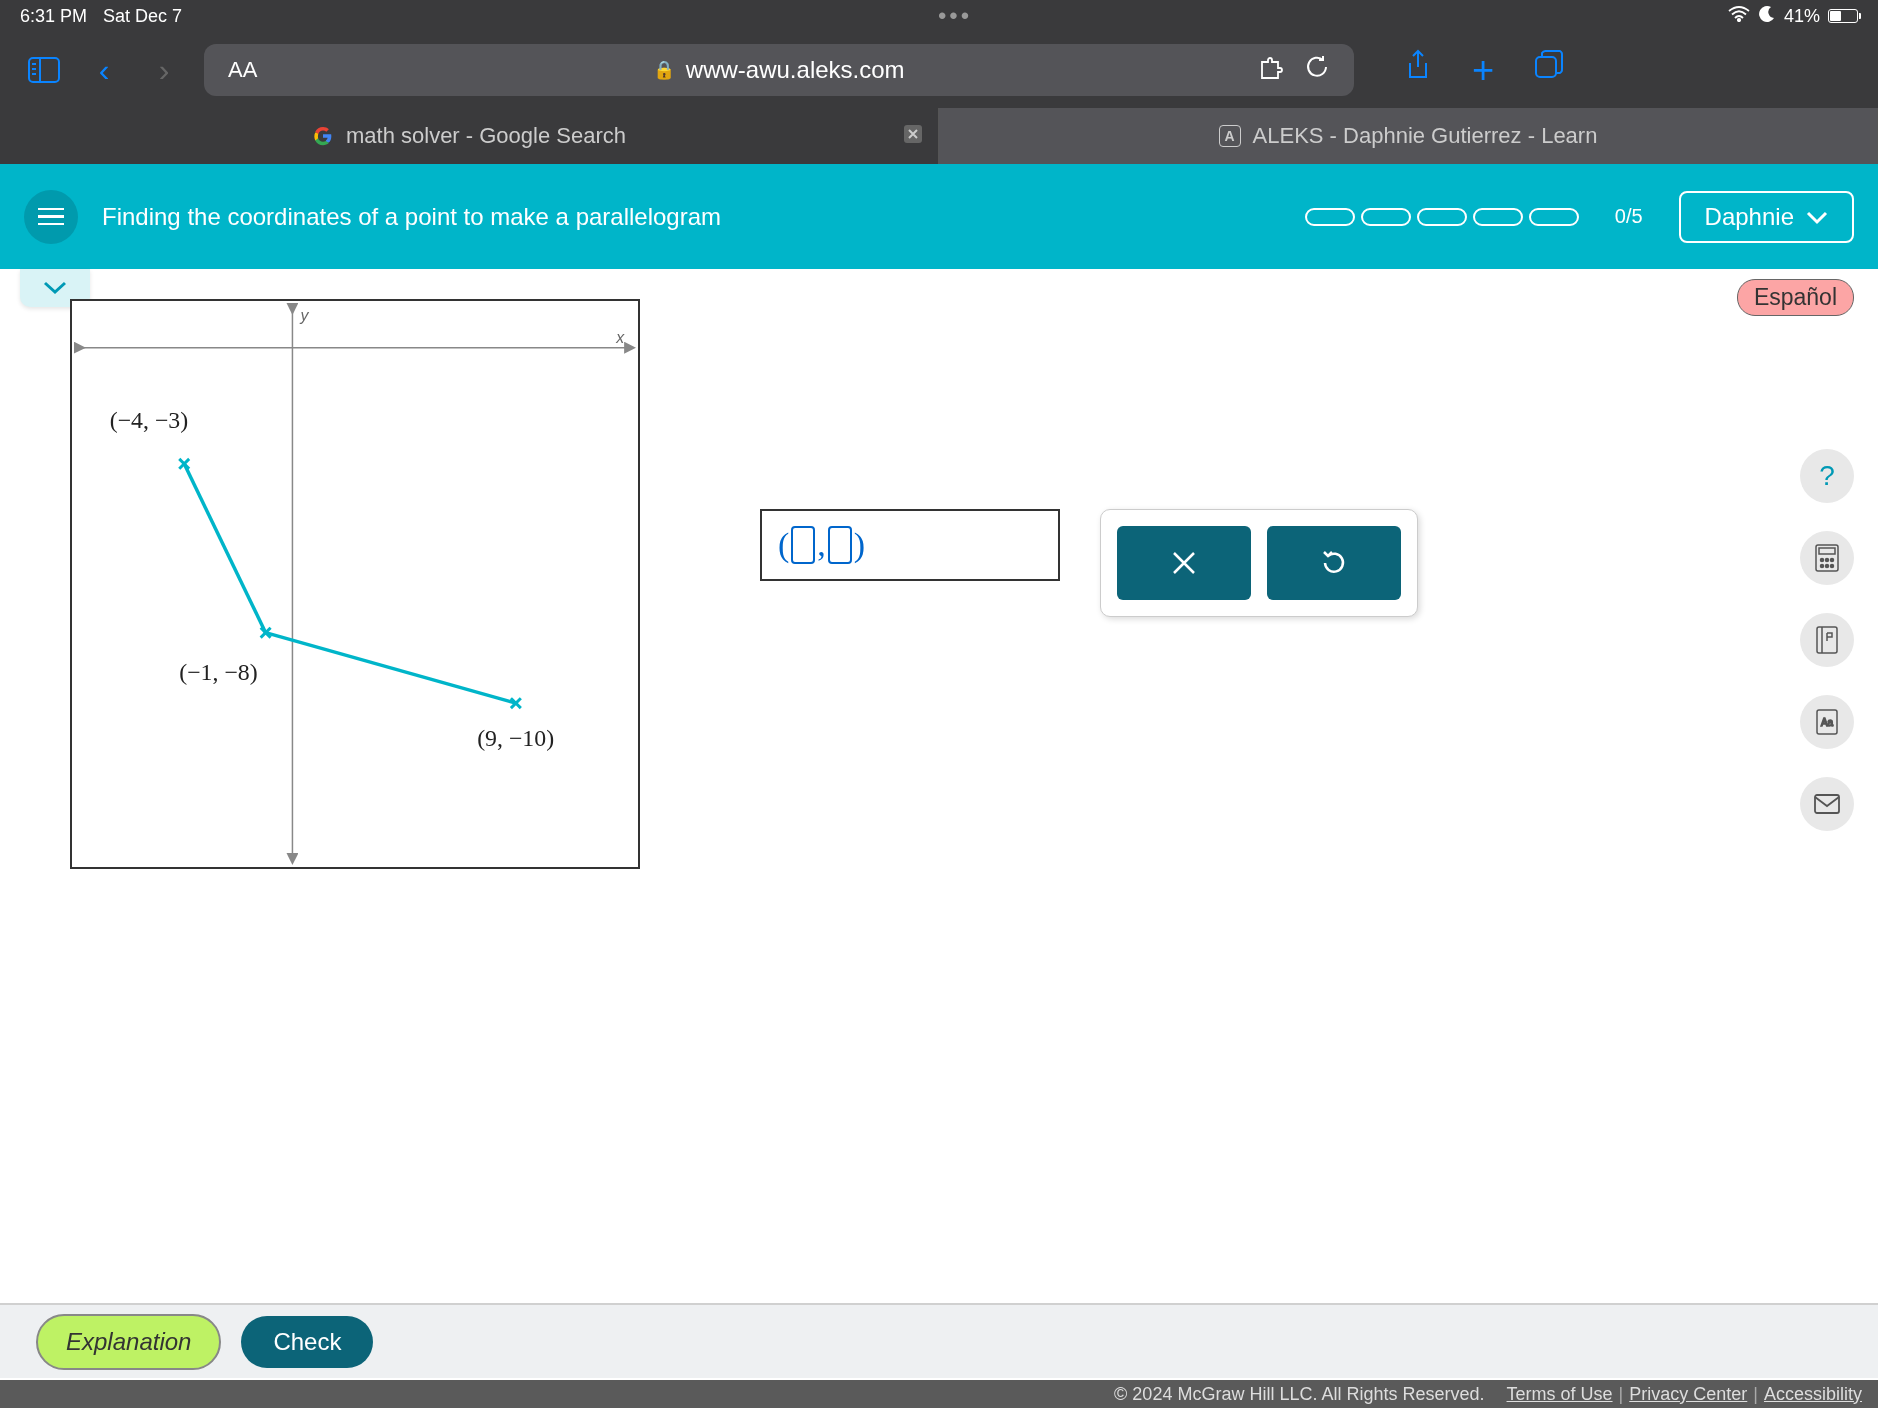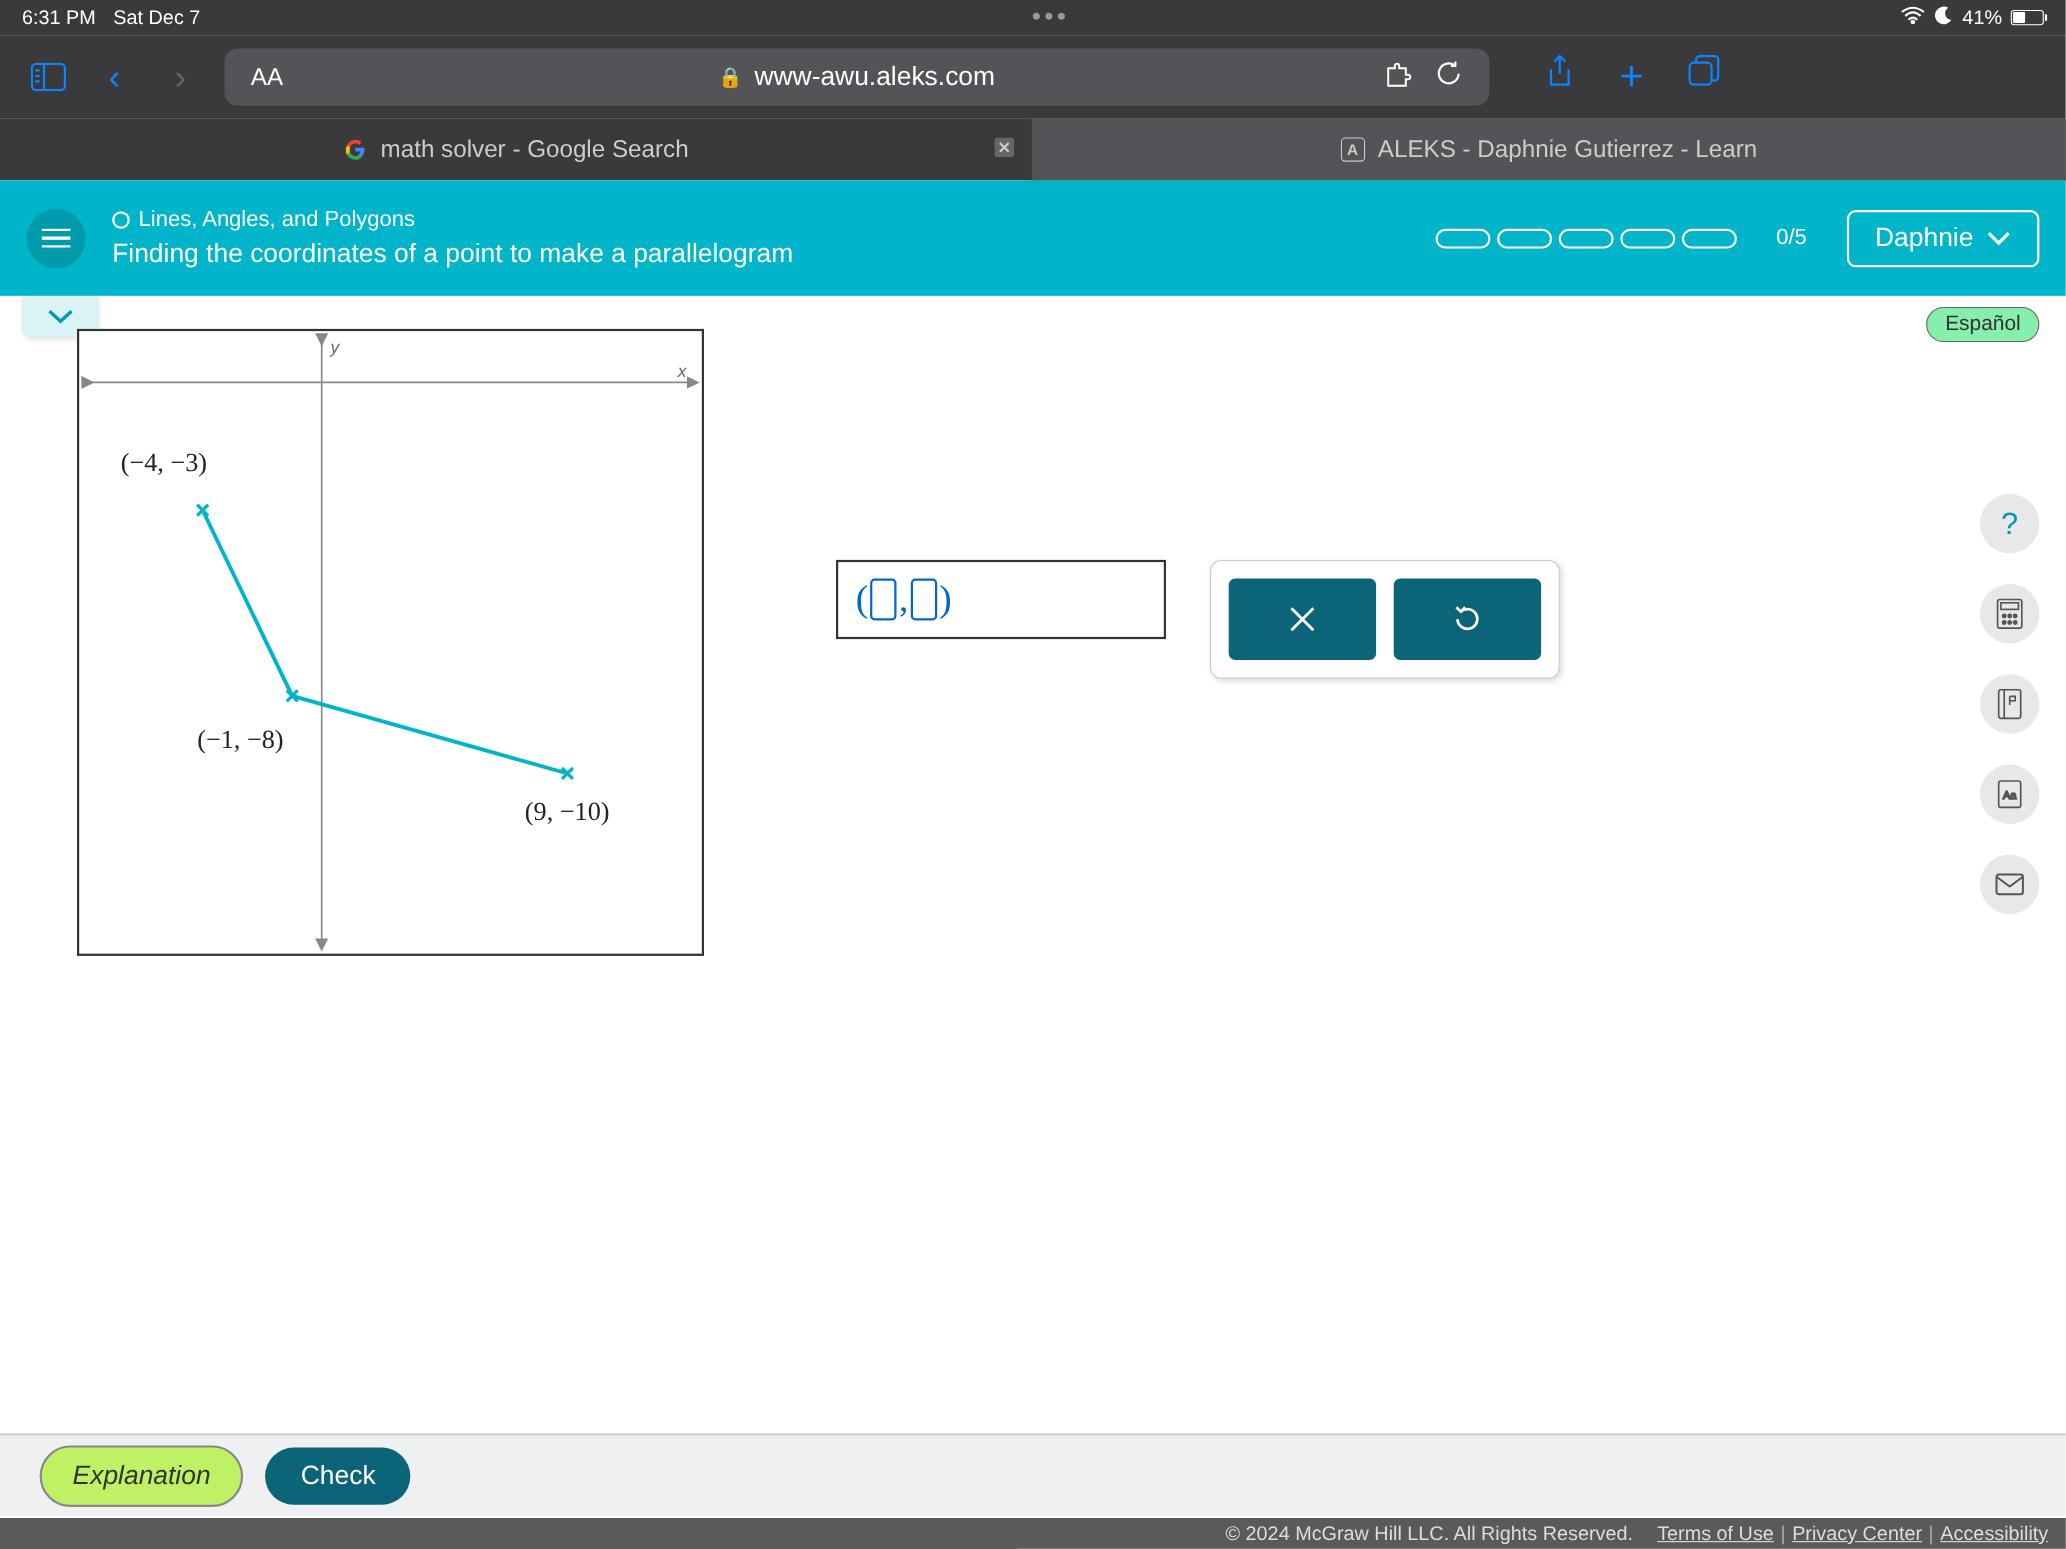--- a/index.html
+++ b/index.html
@@ -49,21 +49,21 @@
     .topic-breadcrumb .circle { width: 16px; height: 16px; border: 2px solid #fff; border-radius: 50%; }
     .topic-title { font-size: 24px; font-weight: 500; }
     .progress-pills { display: flex; gap: 6px; align-items: center; margin-right: 12px; }
     .pill { width: 50px; height: 18px; border: 2px solid #fff; border-radius: 10px; }
     .progress-text { color: #fff; font-size: 20px; margin-right: 12px; }
     .user-btn { border: 2px solid #fff; background: transparent; color: #fff; padding: 10px 24px; border-radius: 8px; font-size: 24px; font-weight: 500; display: flex; align-items: center; gap: 12px; }
     
     
     .content-wrapper { position: relative; height: calc(100% - 32px - 76px - 56px - 105px - 75px - 30px); background: #fff; }
     .collapse-tab { position: absolute; top: 0; left: 20px; width: 70px; height: 38px; background: #d9f3f6; border-radius: 0 0 10px 10px; display: flex; align-items: center; justify-content: center; color: #0099b5; font-size: 26px; box-shadow: 0 2px 4px rgba(0,0,0,0.1); }
-    .espanol-btn { position: absolute; top: 10px; right: 24px; border: 1.5px solid #666; background: #86efac; padding: 4px 16px; border-radius: 18px; font-size: 19px; color: #333; }
+    .espanol-btn { position: absolute; top: 10px; right: 24px; border: 1.5px solid #666; background: #fca5a5; padding: 4px 16px; border-radius: 18px; font-size: 23px; color: #333; }
     
     .problem-text { padding: 56px 70px 20px; font-size: 26px; line-height: 1.5; color: #222; }
     .problem-text a { color: #008a9e; text-decoration: underline; }
     
     .work-area { display: flex; padding: 30px 70px; gap: 120px; align-items: flex-start; }
     
     .graph-box { width: 570px; height: 570px; border: 2px solid #333; position: relative; background: #fff; }
     .graph-svg { width: 100%; height: 100%; }
     
     .answer-section { display: flex; gap: 40px; align-items: flex-start; margin-top: 210px; }
@@ -189,24 +189,20 @@
   </div>
 </div>
 
 <div class="aleks-header">
   <div class="hamburger">
     <span></span>
       <span></span>
       <span></span>
   </div>
   <div class="topic-info">
-    <div class="topic-breadcrumb">
-      <span class="circle"></span>
-      <span>Lines, Angles, and Polygons</span>
-    </div>
     <div class="topic-title">Finding the coordinates of a point to make a parallelogram</div>
   </div>
   <div class="progress-pills">
     <div class="pill"></div>
       <div class="pill"></div>
       <div class="pill"></div>
       <div class="pill"></div>
       <div class="pill"></div>
   </div>
   <span class="progress-text">0/5</span>

